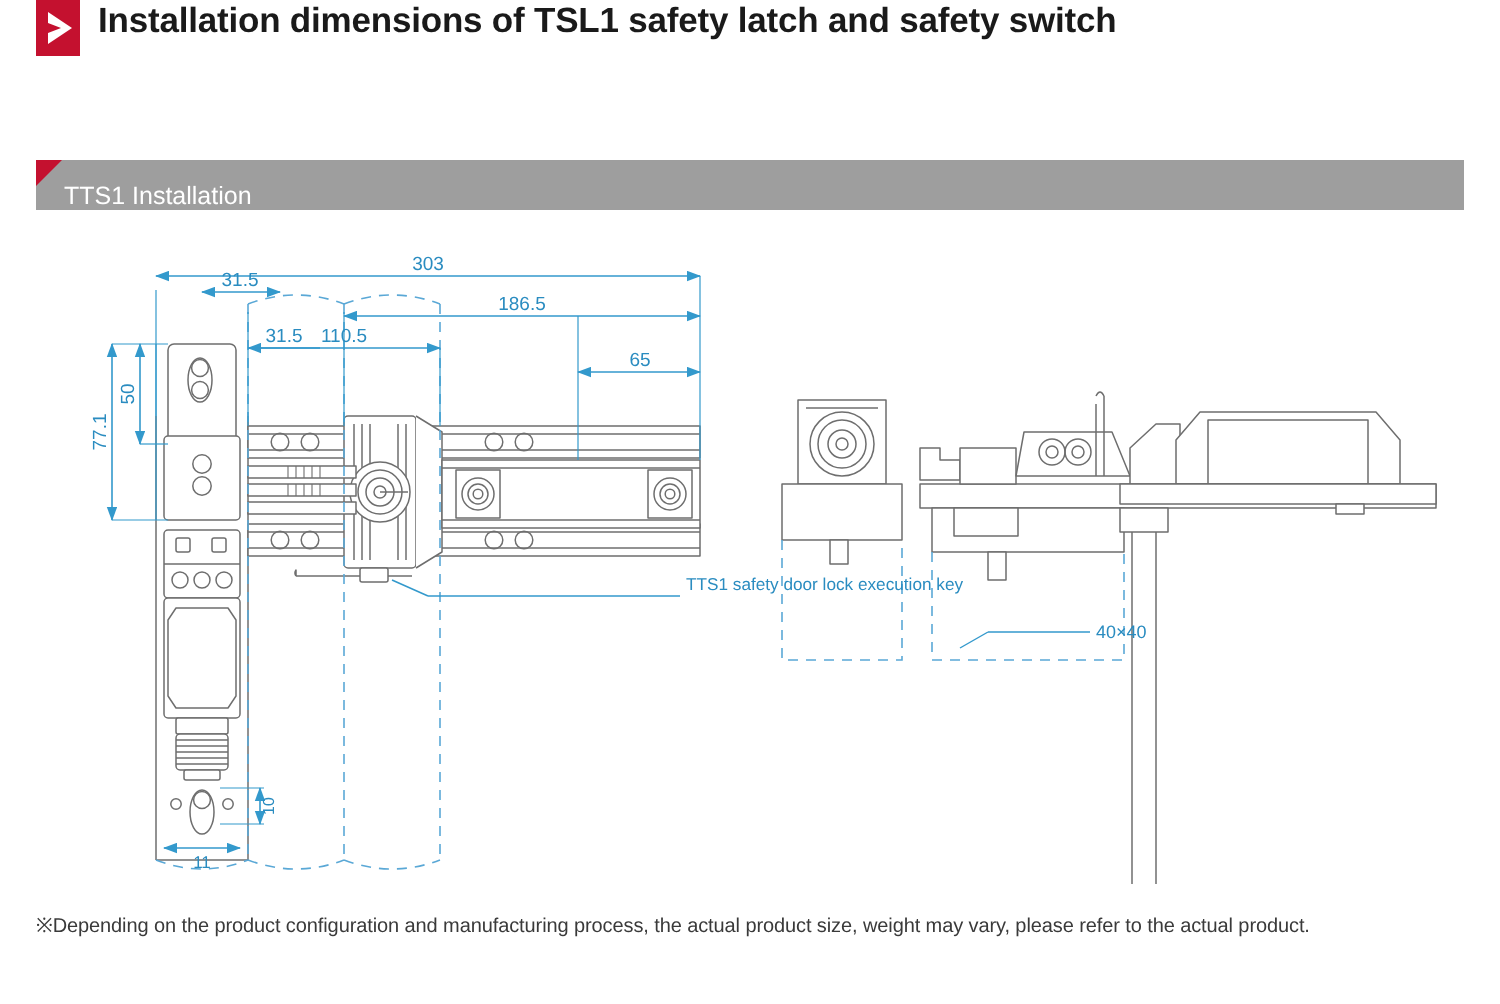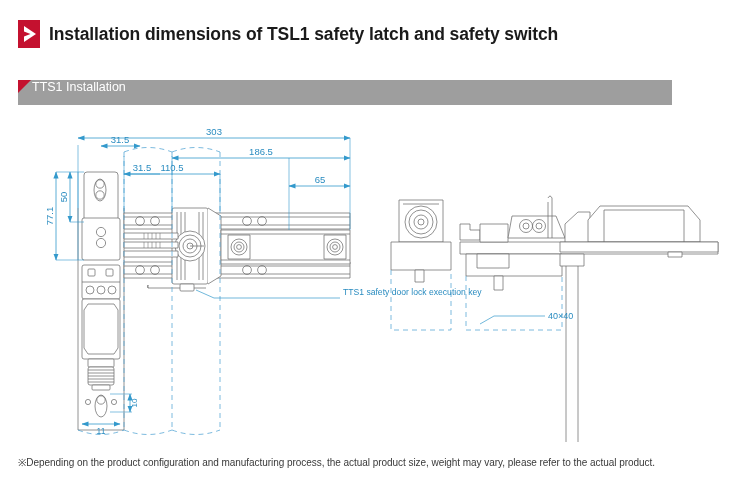--- a/index.html
+++ b/index.html
@@ -15,21 +15,20 @@
     width: 750px; height: 502px;
     background: #ffffff;
   }
 
   
   #header {
     position: absolute;
     left: 0; top: 0;
     width: 750px; height: 68px;
     display: flex;
-    align-items: center;
   }
   #logo-mark {
     position: relative;
     margin-left: 18px;
     width: 22px; height: 28px;
     background: #c4112f;
     flex: 0 0 auto;
   }
   #logo-mark svg { position: absolute; left: 0; top: 0; }
   #page-title {
@@ -38,24 +37,24 @@
     font-weight: bold;
     color: #1a1a1a;
     letter-spacing: -0.1px;
     white-space: nowrap;
   }
 
   
   #section-bar {
     position: absolute;
     left: 18px; top: 80px;
-    width: 654px; height: 25px;
+    width: 714px; height: 25px;
     background: #9e9e9e;
     display: flex;
-    align-items: flex-start;
+    align-items: flex-end;
     overflow: hidden;
   }
   #section-corner {
     position: absolute;
     left: 0; top: 0;
     width: 0; height: 0;
     border-left: 13px solid #c4112f;
     border-bottom: 13px solid transparent;
   }
   #section-label {

